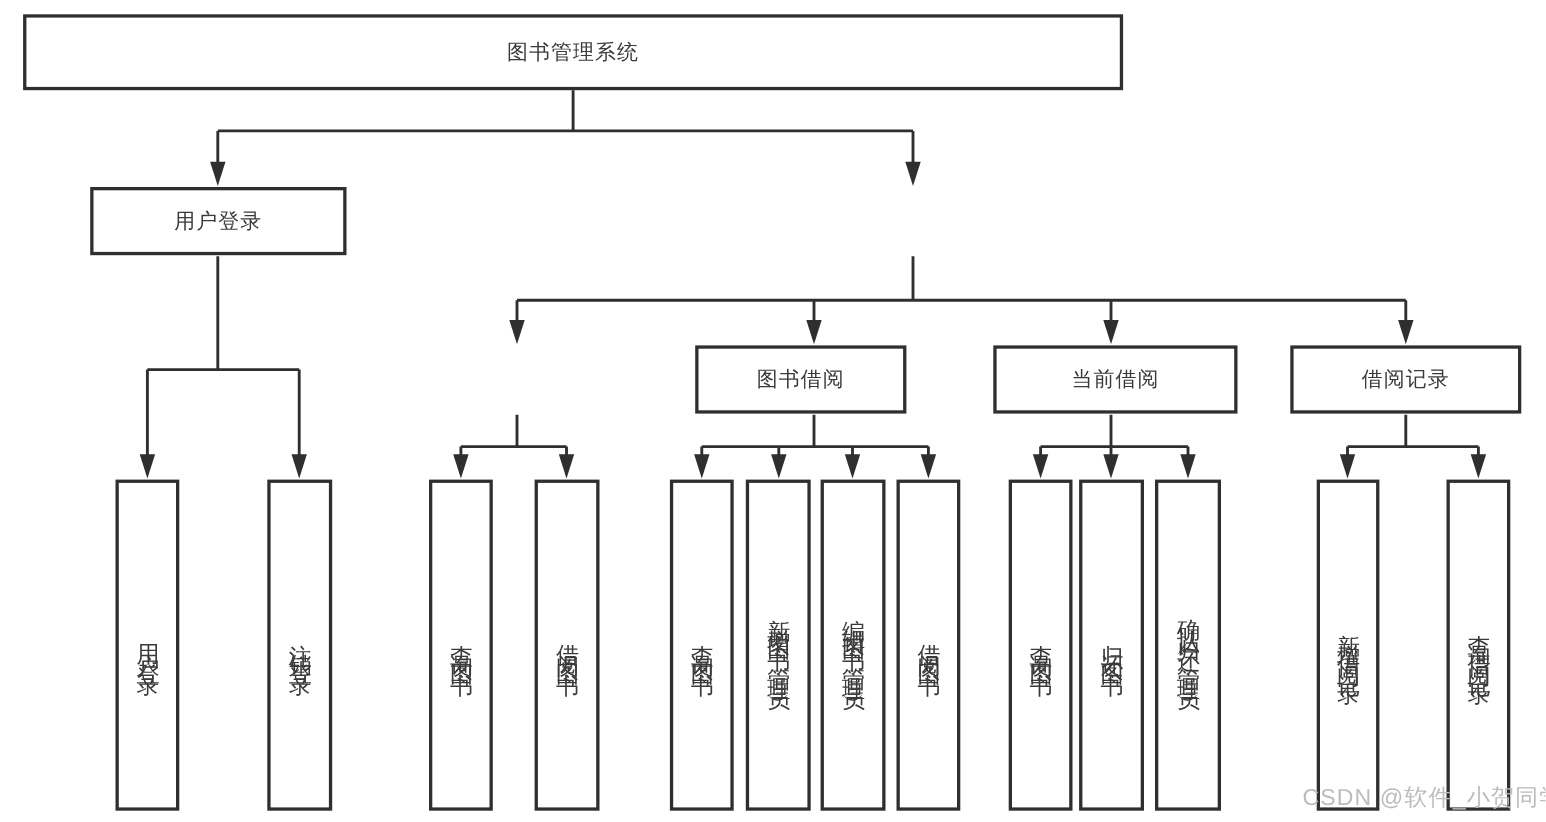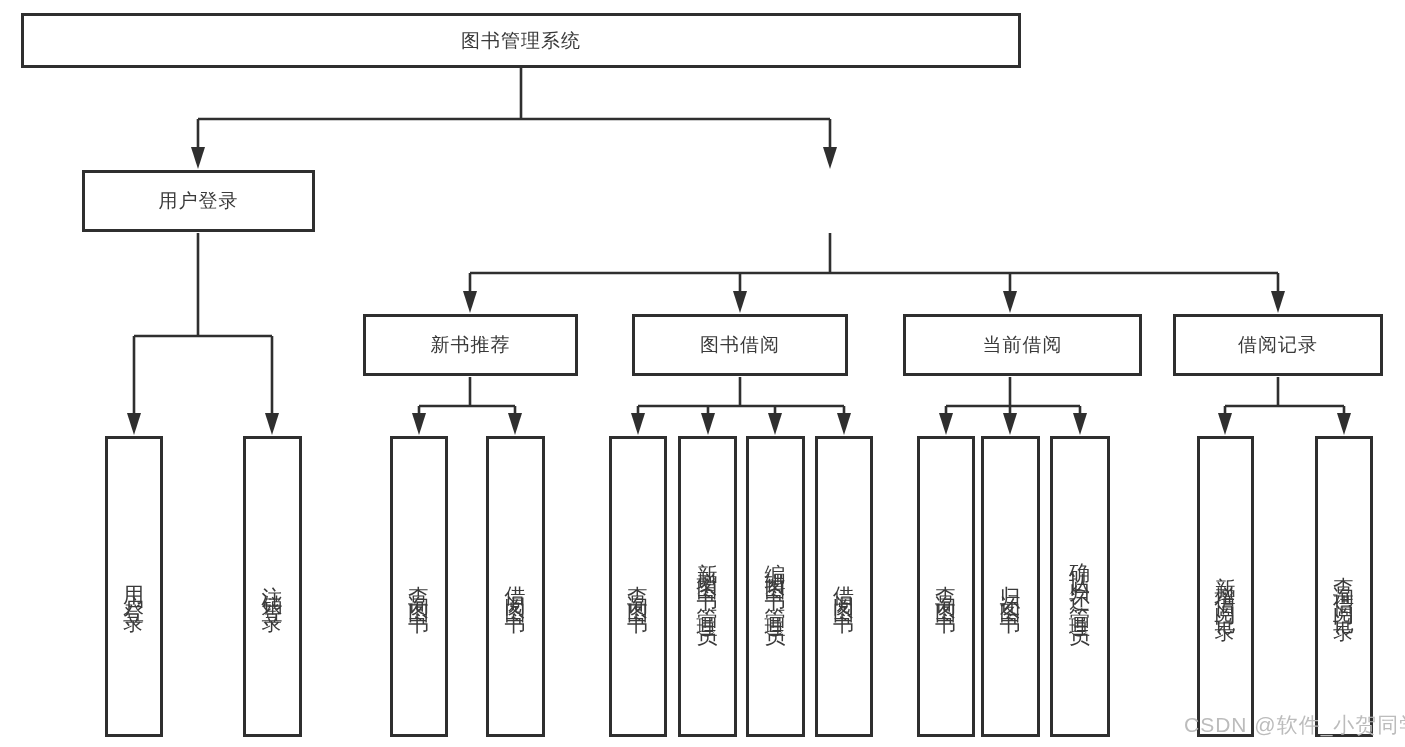--- a/index.html
+++ b/index.html
@@ -90,27 +90,26 @@
       <polygon points="768,413 782,413 775,435"></polygon>
       <polygon points="837,413 851,413 844,435"></polygon>
       <polygon points="939,413 953,413 946,435"></polygon>
       <polygon points="1003,413 1017,413 1010,435"></polygon>
       <polygon points="1073,413 1087,413 1080,435"></polygon>
       <polygon points="1218,413 1232,413 1225,435"></polygon>
       <polygon points="1337,413 1351,413 1344,435"></polygon>
     </g>
   </svg>
 
-  <div class="node hbox" style="left:21px; top:13px; width:1000px; height:55px;font-family:Liberation Mono, monospace;">图书管理系统</div>
+  <div class="node hbox" style="left:21px; top:13px; width:1000px; height:69px;font-family:Liberation Mono, monospace;">图书管理系统</div>
 
   <div class="node hbox" style="left:82px; top:170px; width:233px;">用户登录</div>
 
-  <div class="node hbox" style="left:363px; top:314px; width:215px;">新书推荐</div>
-  <div class="node hbox" style="left:632px; top:314px; width:216px;">图书借阅</div>
-  <div class="node hbox" style="left:903px; top:314px; width:239px;">当前借阅</div>
+  <div class="node hbox" style="left:632px; top:314px; width:192px;">图书借阅</div>
+  <div class="node hbox" style="left:903px; top:314px; width:222px;">当前借阅</div>
   <div class="node hbox" style="left:1173px; top:314px; width:210px;">借阅记录</div>
 
   <div class="node vbox" style="left:105px; width:58px;">用户登录</div>
   <div class="node vbox" style="left:243px; width:59px;">注销登录</div>
 
   <div class="node vbox" style="left:390px; width:58px;">查询图书</div>
   <div class="node vbox" style="left:486px; width:59px;">借阅图书</div>
 
   <div class="node vbox" style="left:609px; width:58px;">查询图书</div>
   <div class="node vbox" style="left:678px; width:59px;">新增图书（管理员）</div>

